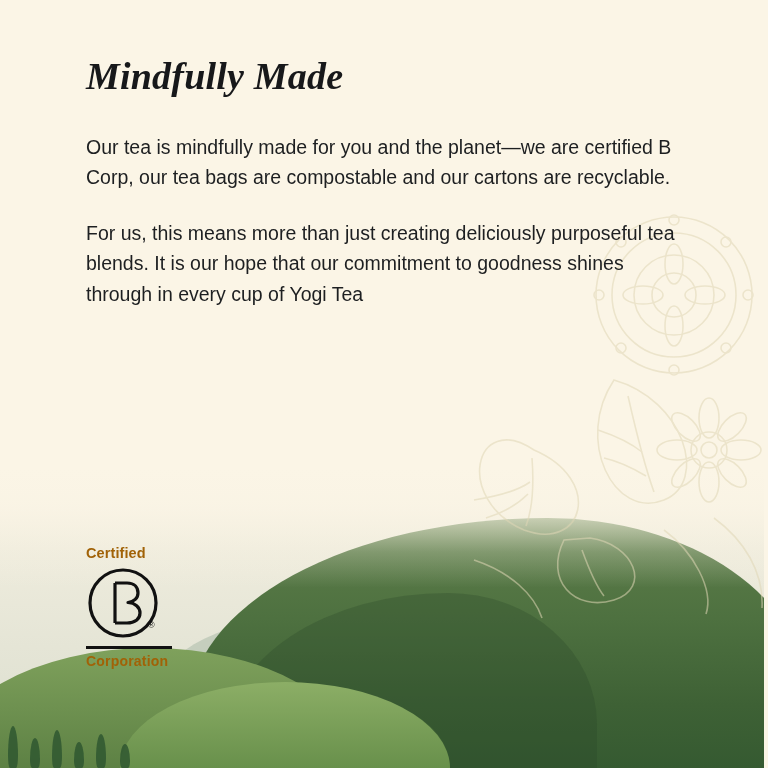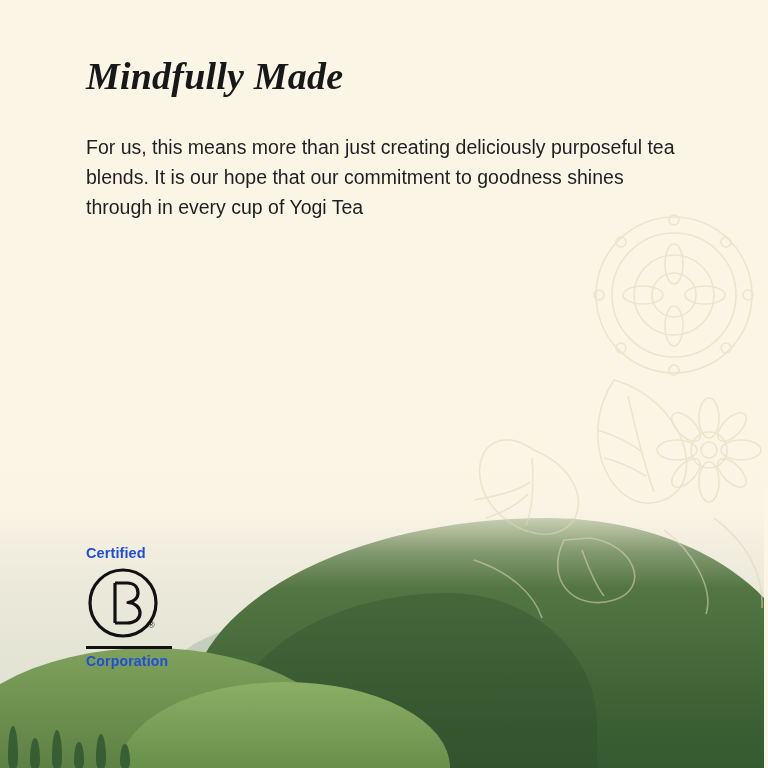--- a/index.html
+++ b/index.html
@@ -160,21 +160,21 @@
     max-width: 590px;
   }
   .para:last-of-type { margin-bottom: 12px; }
 
   
   .bcorp {
     position: absolute;
     left: 86px;
     top: 545px;
     width: 96px;
-    color: #1d4ed8;
+    color: #a16207;
   }
   .bcorp .certified {
     font-size: 14.5px;
     font-weight: 700;
     letter-spacing: .1px;
     line-height: 1.15;
     margin-bottom: 4px;
   }
   .bcorp .mark {
     position: relative;
@@ -272,20 +272,21 @@
       <path d="M150 340 C 130 380, 160 412, 200 400 C 238 388, 220 344, 176 338 Z"></path>
       <path d="M168 350 C 176 372, 182 386, 190 396"></path>
       <path d="M250 330 C 280 352, 300 390, 292 414"></path>
       <path d="M300 318 C 330 340, 350 372, 348 408"></path>
       <path d="M60 360 C 96 372, 120 394, 128 418"></path>
     </svg>
   </div>
 
   <div class="content">
     <h1 class="headline">Mindfully Made</h1>
+    <p class="para">Our tea is mindfully made for you and the planet—we are certified B Corp, our tea bags are compostable and our cartons are recyclable.</p>
     <p class="para">For us, this means more than just creating deliciously purposeful tea blends. It is our hope that our commitment to goodness shines through in every cup of Yogi Tea</p>
   </div>
 
   <div class="bcorp">
     <div class="certified">Certified</div>
     <div class="mark">
       <svg viewBox="0 0 74 74" width="74" height="74">
         <circle cx="37" cy="37" r="33" fill="none" stroke="#111" stroke-width="3.2"></circle>
         <path d="M29 17 L29 57" stroke="#111" stroke-width="3.2" fill="none"></path>
         <path d="M29 17 L41 17 C49 17 52 22 52 27 C52 32 48 36 42 36.5

